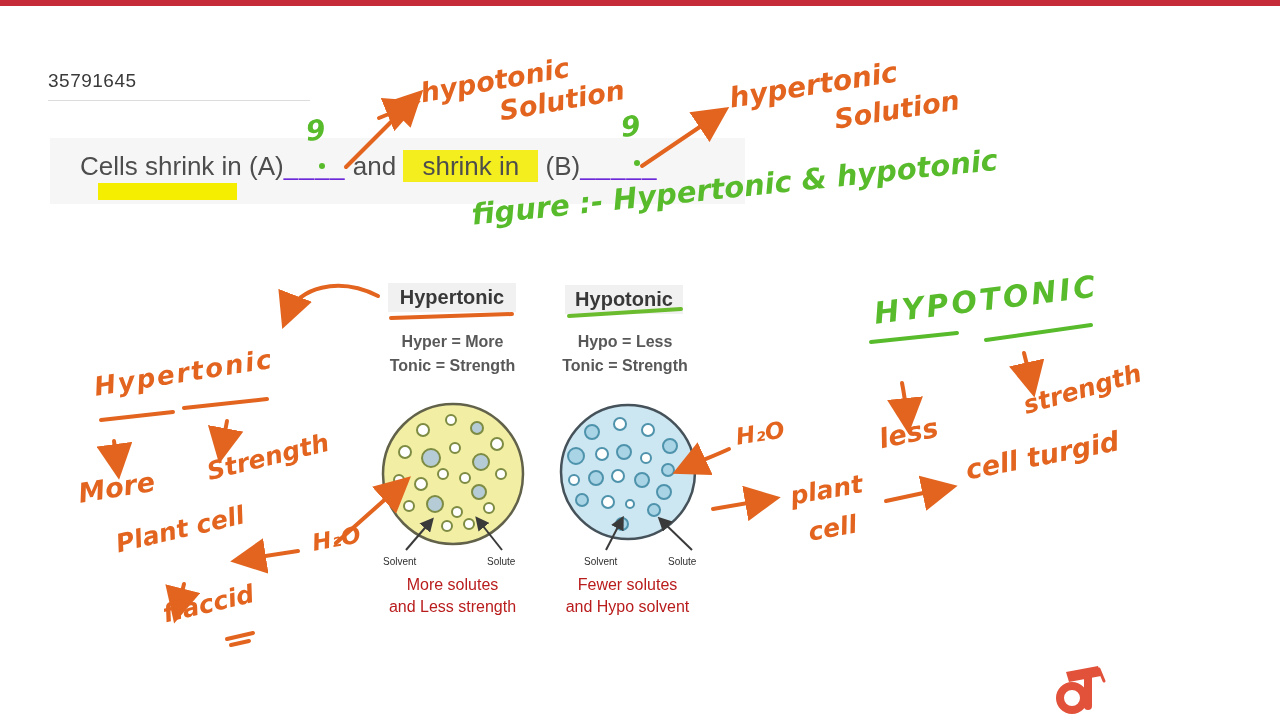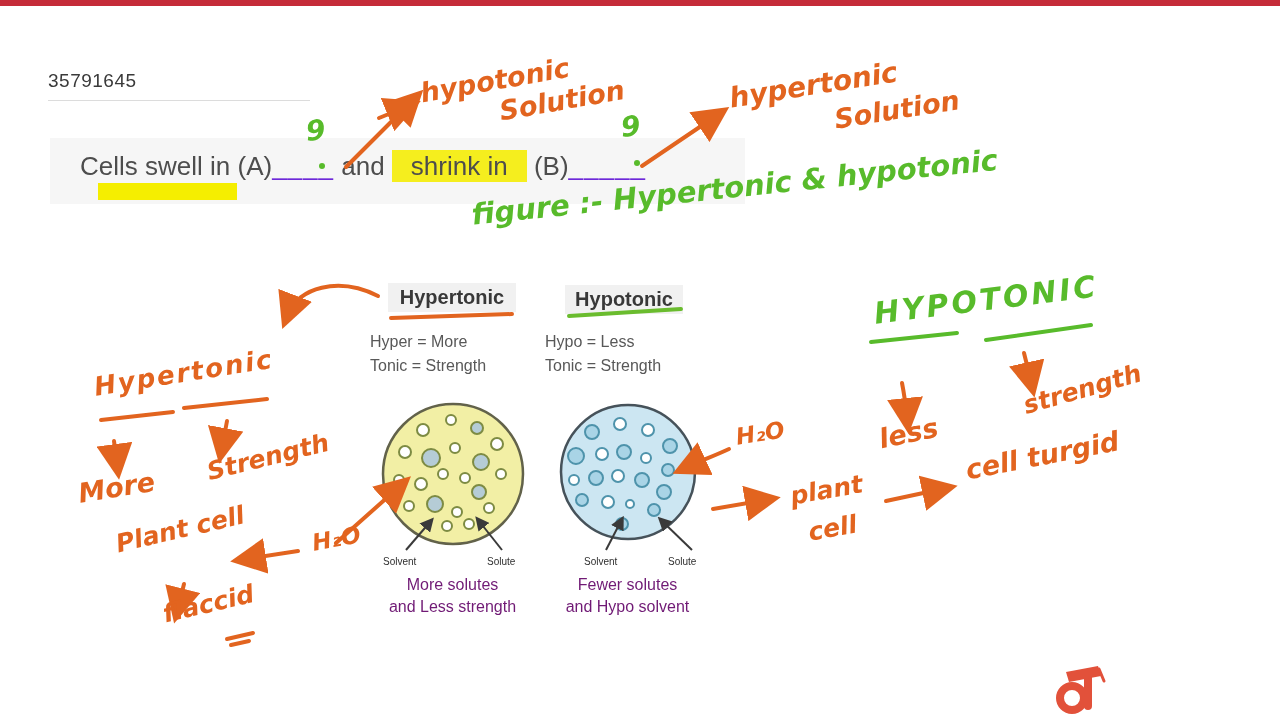--- a/index.html
+++ b/index.html
@@ -20,40 +20,40 @@
   #supB{left:621px;top:110px;transform:rotate(-5deg);}
   .hw{font-family:"DejaVu Sans",sans-serif;font-style:italic;font-weight:700;
       white-space:nowrap;transform-origin:left top;}
   .hw-o{color:#e2641f;}
   .hw-g{color:#58bb2b;}
   .dg{color:#585858;}
   #hdrL{left:388px;top:283px;width:128px;text-align:center;font-size:20px;font-weight:700;
         color:#383838;background:#f1f1f1;padding:3px 0;}
   #hdrR{left:565px;top:285px;width:118px;text-align:center;font-size:20px;font-weight:700;
         color:#383838;background:#f1f1f1;padding:3px 0;}
-  .rule{font-size:16px;text-align:left;}
+  .rule{font-size:16px;text-align:center;font-weight:bold;}
   .smlbl{font-size:10px;font-weight:400;color:#2f2f2f;}
-  .cap{font-size:16px;text-align:center;color:#701a75;}
+  .cap{font-size:16px;text-align:center;color:#b91c1c;}
   #logo-text{left:1108px;top:680px;font-size:31px;font-weight:700;color:#e2513a;letter-spacing:-0.5px;}
   svg{position:absolute;left:0;top:0;}
 </style>
 </head>
 <body>
 
 <div id="stage">
 
   <div id="topbar" class="abs"></div>
 
   <div id="qid" class="abs">35791645</div>
   <div id="qid-rule" class="abs"></div>
 
   <div id="qpanel" class="abs"></div>
   <div id="under-hl" class="abs"></div>
   <div id="qline" class="abs">
-    <span>Cells swell in (A)</span><span class="blank">____</span>
+    <span>Cells shrink in (A)</span><span class="blank">____</span>
     <span>and</span>
     <span class="hl">shrink in</span>
     <span>(B)</span><span class="blank">_____</span>
   </div>
   <div id="supA" class="abs sup">9</div>
   <div id="supB" class="abs sup">9</div>
 
   <div class="abs hw hw-o" style="left:418px;top:78px;font-size:27px;transform:rotate(-10deg);">hypotonic</div>
   <div class="abs hw hw-o" style="left:497px;top:96px;font-size:27px;transform:rotate(-10deg);">Solution</div>
   <div class="abs hw hw-o" style="left:727px;top:82px;font-size:28px;transform:rotate(-9deg);">hypertonic</div>

